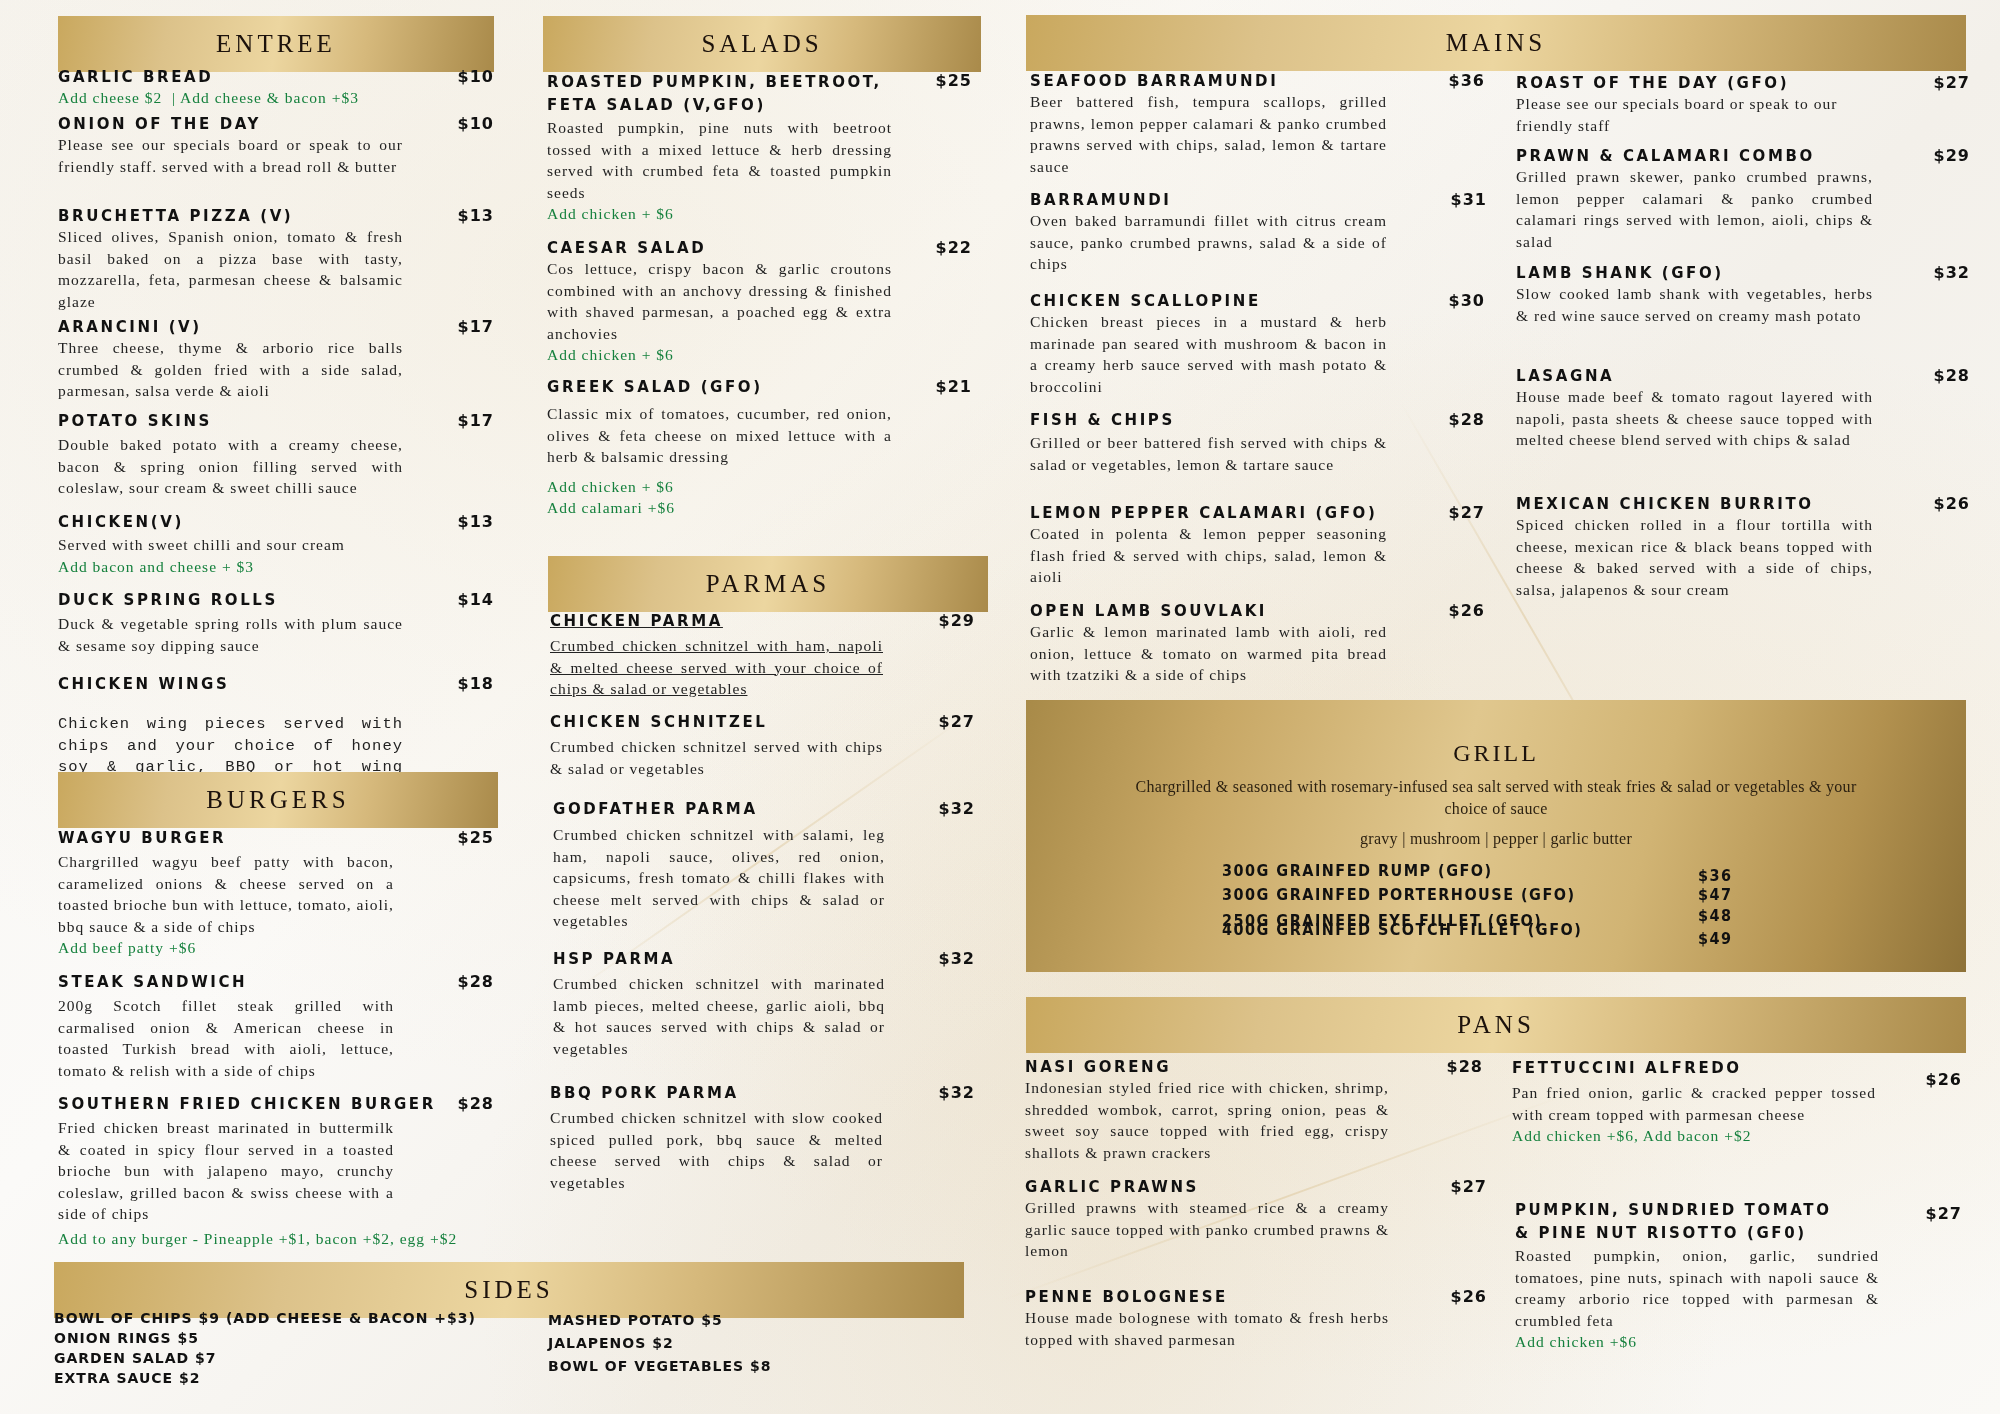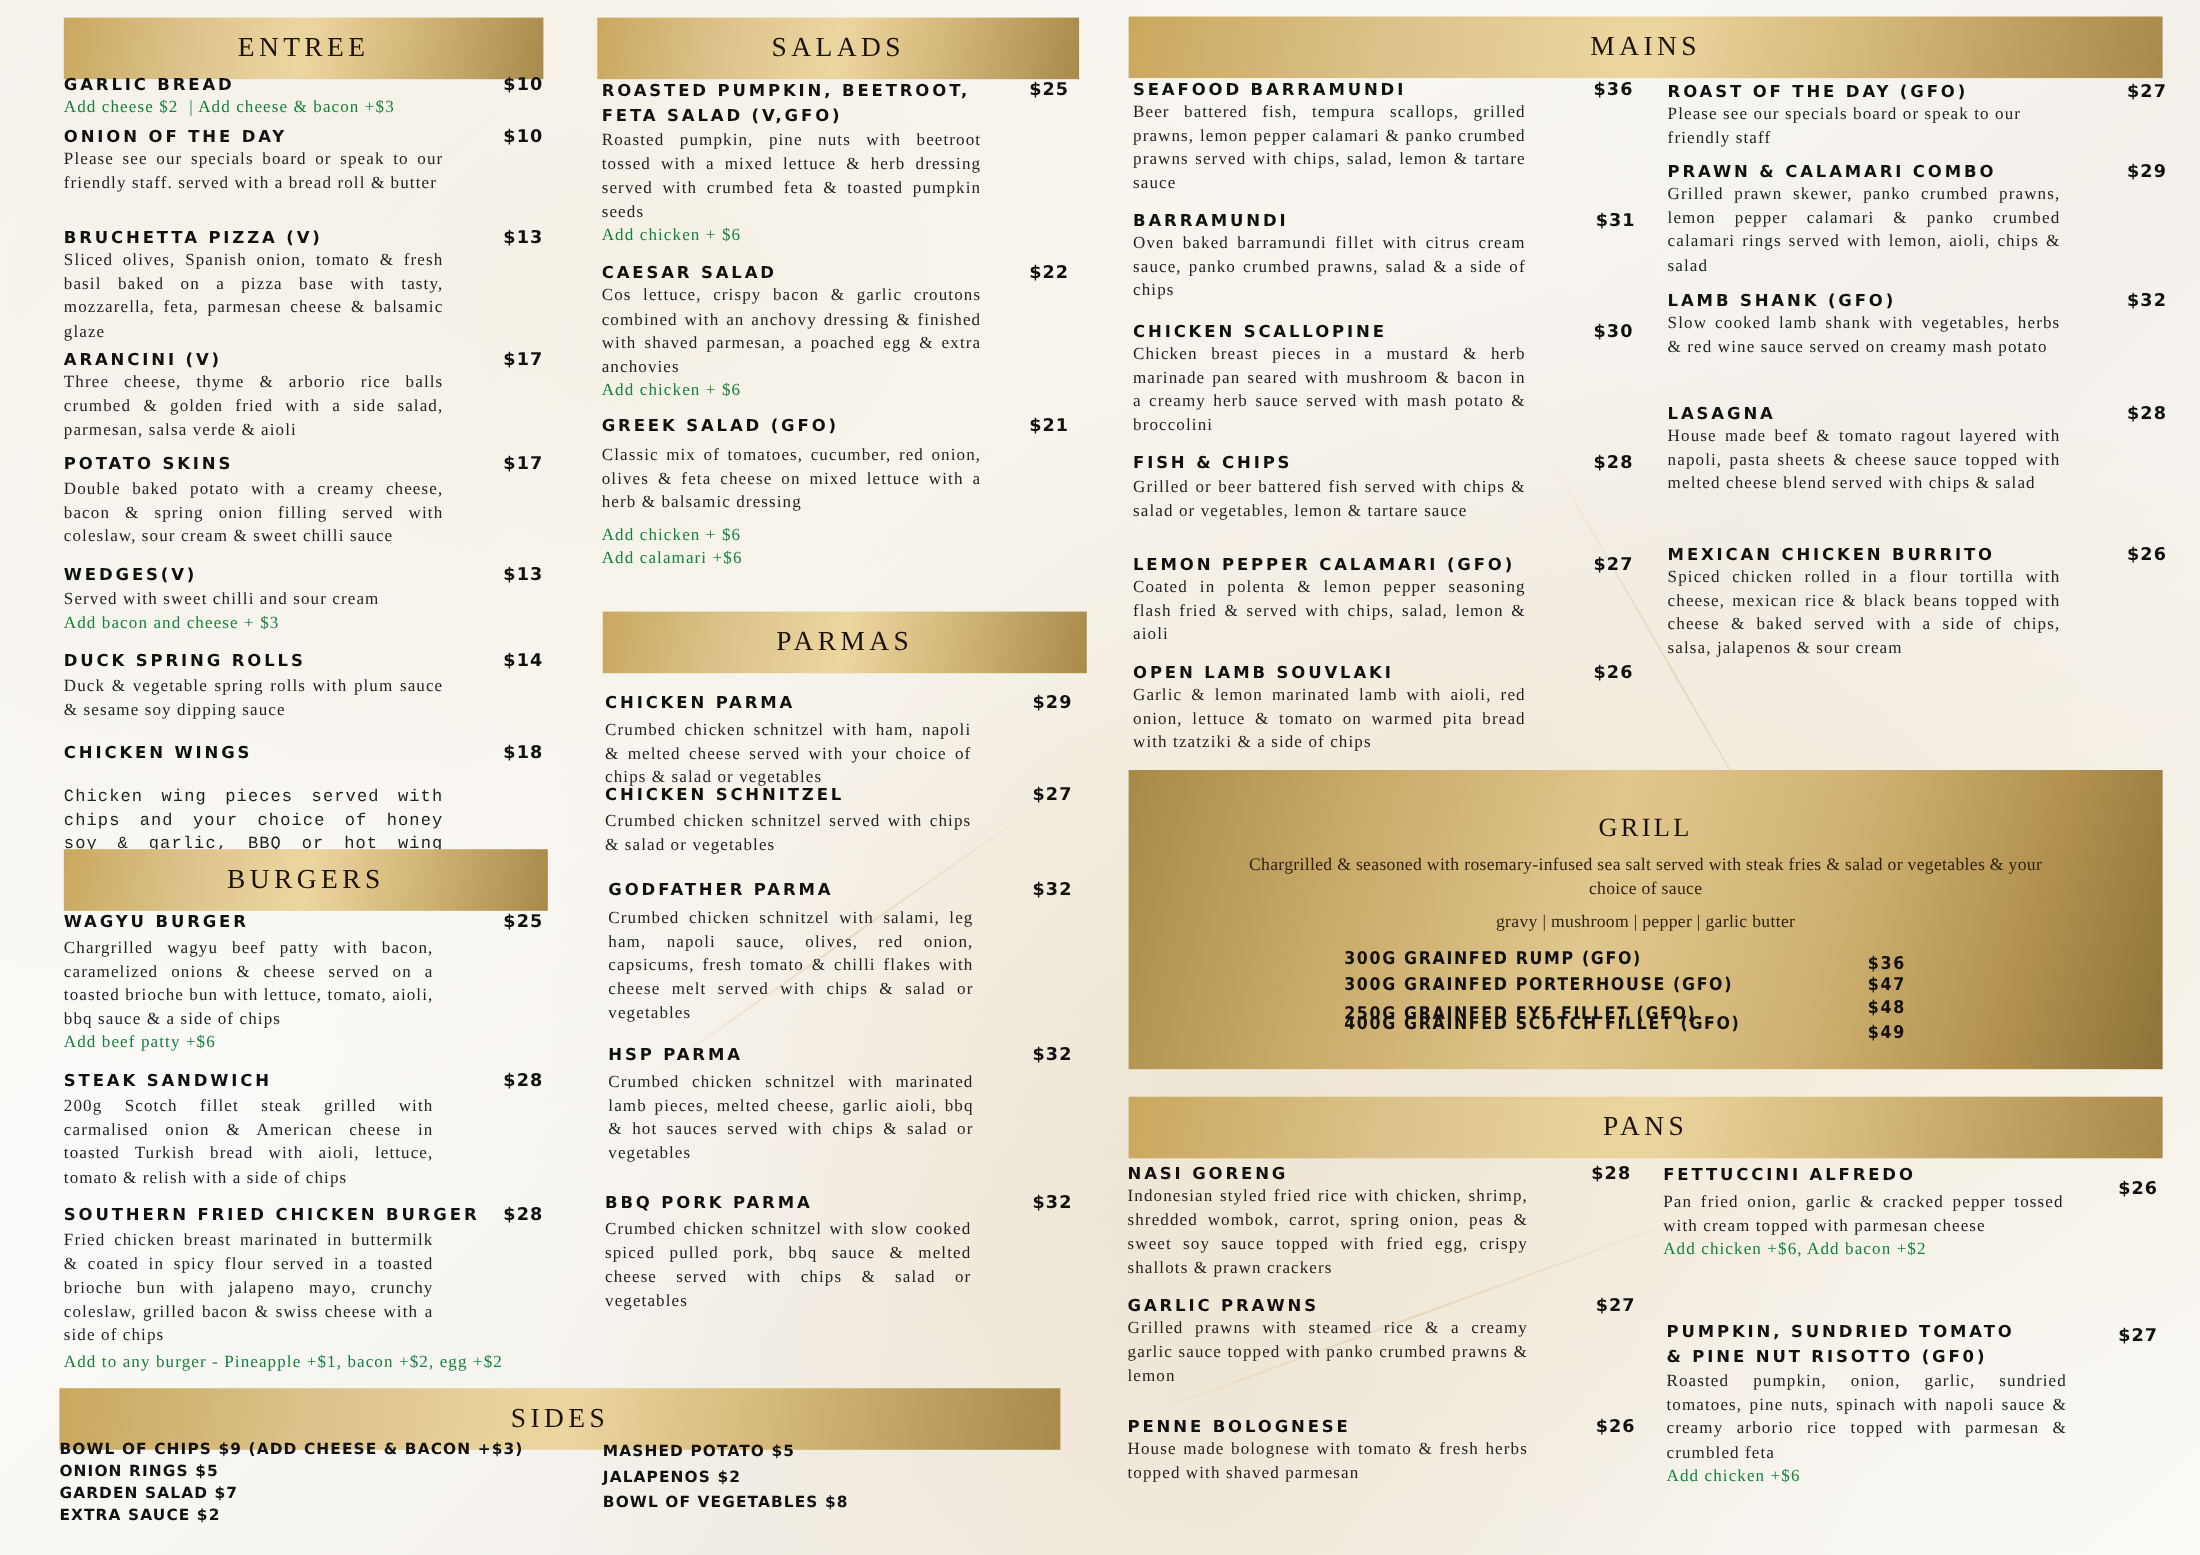--- a/index.html
+++ b/index.html
@@ -85,21 +85,21 @@
   <div class="iname">ARANCINI (V)</div>
   <div class="iprice" style="right:0;">$17</div>
   <div class="idesc" style="width:345px;">Three cheese, thyme &amp; arborio rice balls crumbed &amp; golden fried with a side salad, parmesan, salsa verde &amp; aioli</div>
 </div>
 <div class="item" style="left:58px;top:411px;width:436px;">
   <div class="iname">POTATO SKINS</div>
   <div class="iprice" style="right:0;">$17</div>
   <div class="idesc" style="width:345px;margin-top:3px;">Double baked potato with a creamy cheese, bacon &amp; spring onion filling served with coleslaw, sour cream &amp; sweet chilli sauce</div>
 </div>
 <div class="item" style="left:58px;top:512px;width:436px;">
-  <div class="iname">WEDGES(V)</div>
+  <div class="iname">CHICKEN(V)</div>
   <div class="iprice" style="right:0;">$13</div>
   <div class="idesc" style="width:345px;margin-top:2px;text-align:left;">Served with sweet chilli and sour cream</div>
   <div class="iadd">Add bacon and cheese + $3</div>
 </div>
 <div class="item" style="left:58px;top:590px;width:436px;">
   <div class="iname">DUCK SPRING ROLLS</div>
   <div class="iprice" style="right:0;">$14</div>
   <div class="idesc" style="width:345px;margin-top:3px;">Duck &amp; vegetable spring rolls with plum sauce &amp; sesame soy dipping sauce</div>
 </div>
 <div class="item" style="left:58px;top:674px;width:436px;">
@@ -159,21 +159,21 @@
   <div class="iname">GREEK SALAD (GFO)</div>
   <div class="iprice" style="right:0;">$21</div>
   <div class="idesc" style="width:345px;margin-top:6px;">Classic mix of tomatoes, cucumber, red onion, olives &amp; feta cheese on mixed lettuce with a herb &amp; balsamic dressing</div>
   <div class="iadd" style="margin-top:8px;">Add chicken + $6</div>
   <div class="iadd">Add calamari +$6</div>
 </div>
 
 <div class="banner" style="left:548px;top:556px;width:440px;">
   <span class="bt">PARMAS</span>
 </div>
-<div class="item" style="left:550px;top:629px;width:425px;">
+<div class="item" style="left:550px;top:611px;width:425px;text-decoration:underline;">
   <div class="iname">CHICKEN PARMA</div>
   <div class="iprice" style="right:0;">$29</div>
   <div class="idesc" style="width:333px;margin-top:4px;">Crumbed chicken schnitzel with ham, napoli &amp; melted cheese served with your choice of chips &amp; salad or vegetables</div>
 </div>
 <div class="item" style="left:550px;top:712px;width:425px;">
   <div class="iname">CHICKEN SCHNITZEL</div>
   <div class="iprice" style="right:0;">$27</div>
   <div class="idesc" style="width:333px;margin-top:4px;">Crumbed chicken schnitzel served with chips &amp; salad or vegetables</div>
 </div>
 <div class="item" style="left:553px;top:799px;width:422px;">

